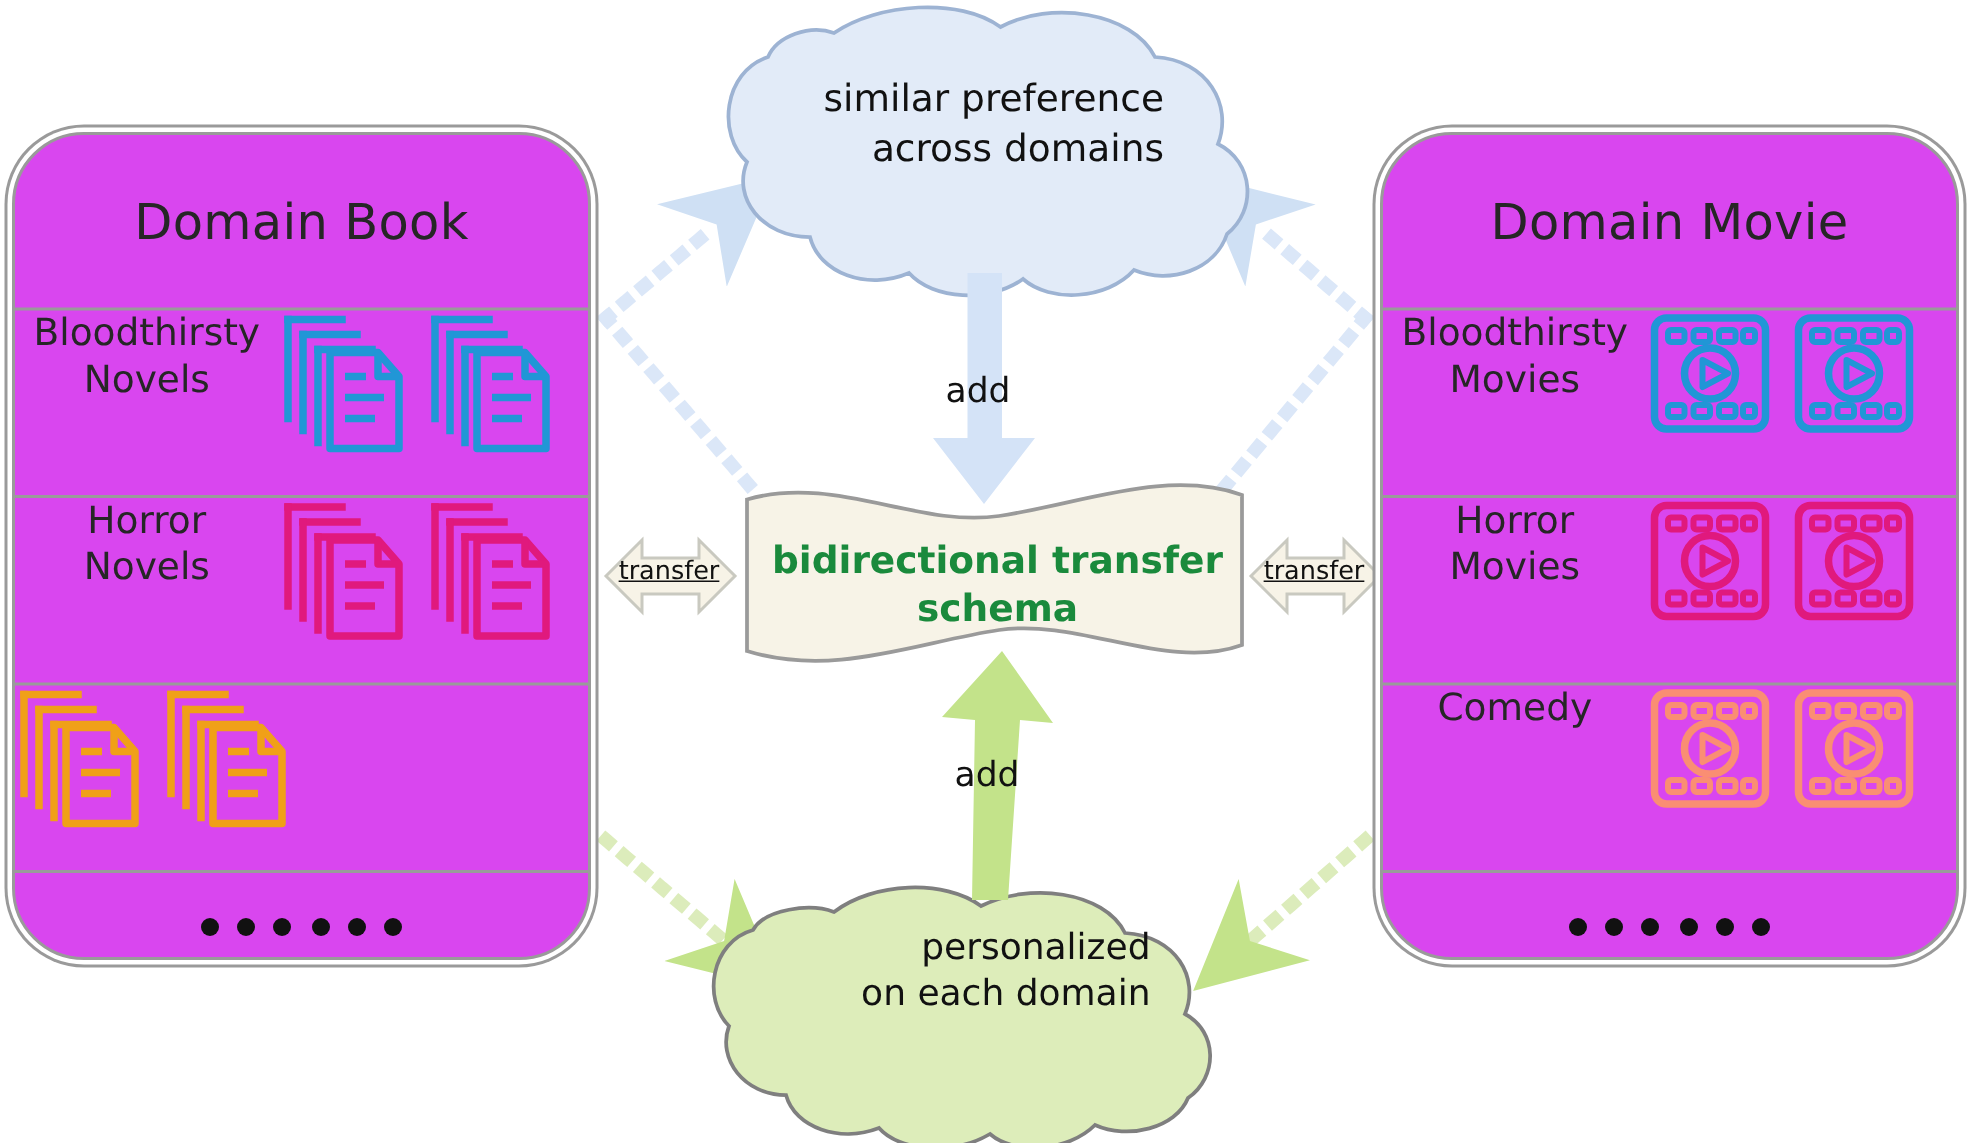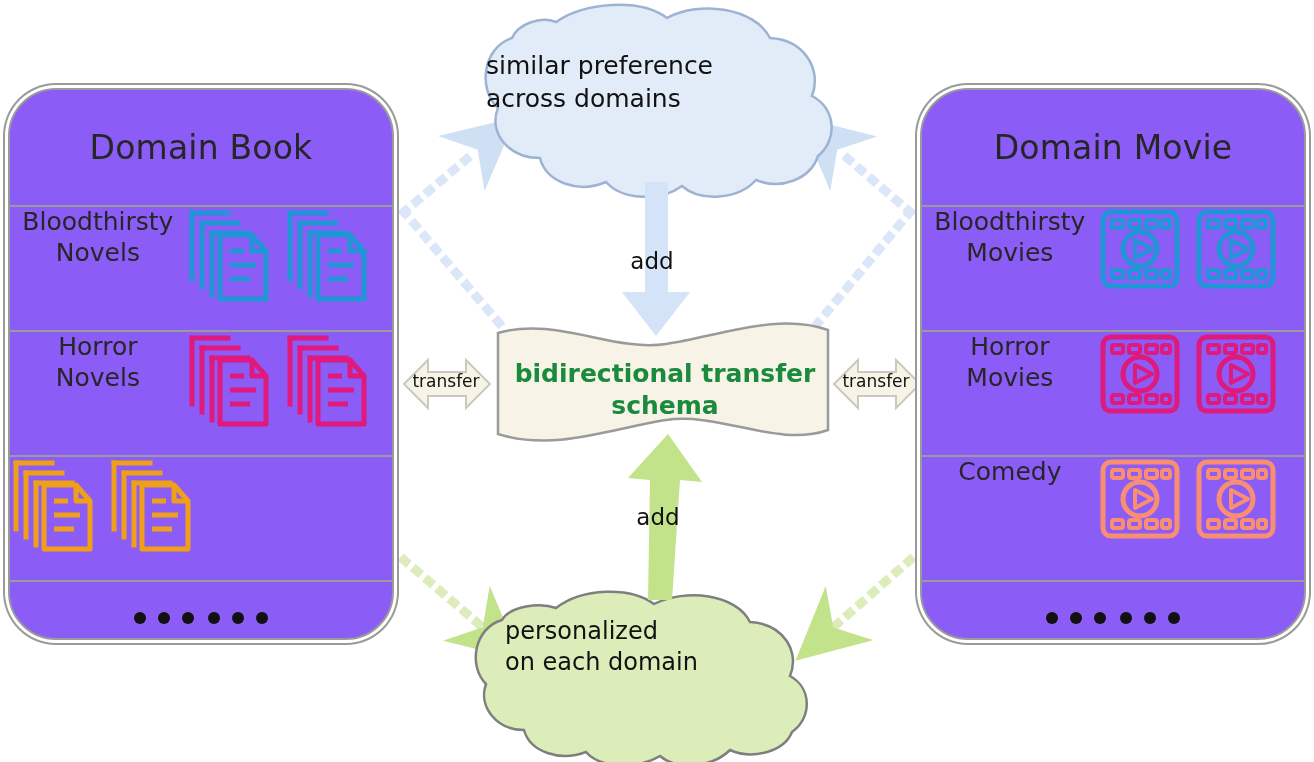--- a/index.html
+++ b/index.html
@@ -8,21 +8,21 @@
     background:#ffffff;
     font-family:"DejaVu Sans","Liberation Sans",sans-serif;
     overflow:hidden;
   }
   #stage{position:relative;width:1314px;height:762px;}
   #svg-layer{position:absolute;left:0;top:0;width:1314px;height:762px;}
 
   
   .panel{
     position:absolute;
-    background:#8b5cf6;
+    background:#d946ef;
     border:2px solid #9a9a9a;
     border-radius:48px;
     box-shadow:0 0 0 3px #ffffff, 0 0 0 5px #9a9a9a;
     box-sizing:border-box;
     overflow:hidden;
   }
   .panel-title{
     height:115px;
     display:flex;align-items:center;justify-content:center;
     font-size:33px;color:#262626;letter-spacing:.2px;
@@ -53,40 +53,40 @@
     height:71px;
     display:flex;align-items:center;justify-content:center;
     gap:14px;
   }
   .dot-group{display:flex;gap:12px;}
   .dot{width:12px;height:12px;border-radius:50%;background:#111111;}
 
   
   .cloud-text{
     position:absolute;
-    text-align:left;
+    text-align:right;
     color:#111111;
     line-height:1.3;
     pointer-events:none;
   }
   #cloud-top-text{left:486px;top:50px;width:290px;font-size:25px;}
   #cloud-bottom-text{left:505px;top:616px;width:262px;font-size:24px;}
 
   
   #schema-text{
     position:absolute;left:505px;top:358px;width:320px;
     text-align:center;font-size:25px;color:#1a8a3c;
     font-weight:600;line-height:1.28;pointer-events:none;
   }
 
   
   .mini-label{
     position:absolute;
     font-size:17px;color:#111111;
-    text-align:center;pointer-events:none;
+    text-align:center;pointer-events:none;text-decoration:underline;
   }
   #transfer-left-label{left:400px;top:371px;width:92px;}
   #transfer-right-label{left:830px;top:371px;width:92px;}
 
   .add-label{
     position:absolute;font-size:23px;color:#111111;
     text-align:center;pointer-events:none;
   }
   #add-top-label{left:614px;top:248px;width:76px;}
   #add-bottom-label{left:620px;top:504px;width:76px;}

